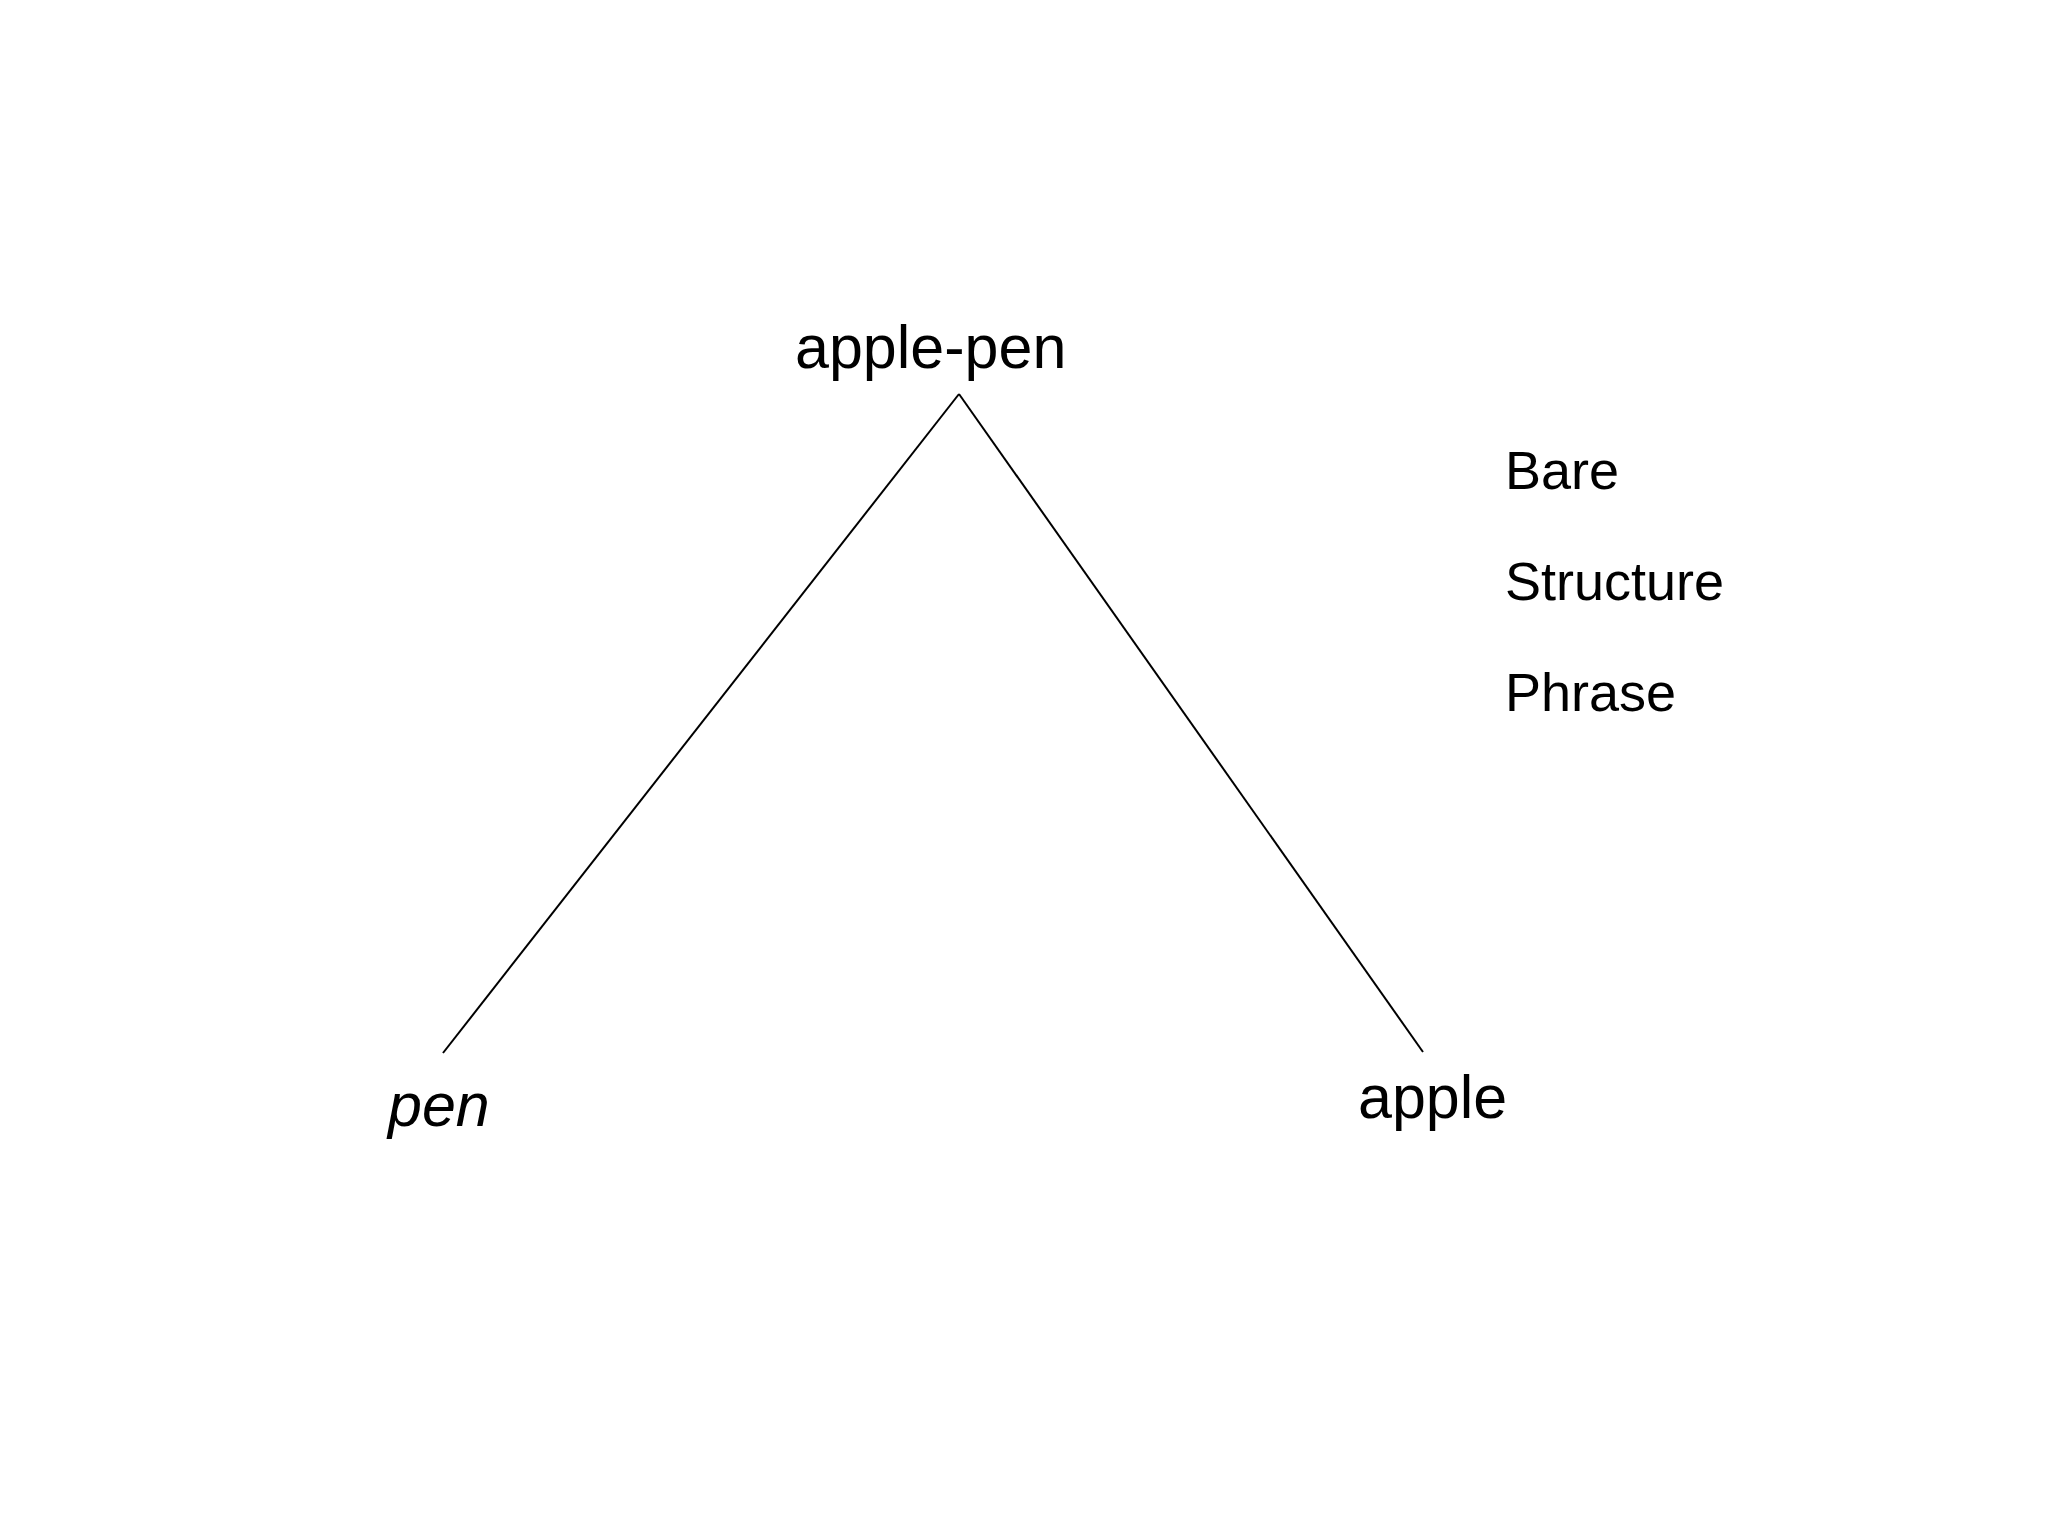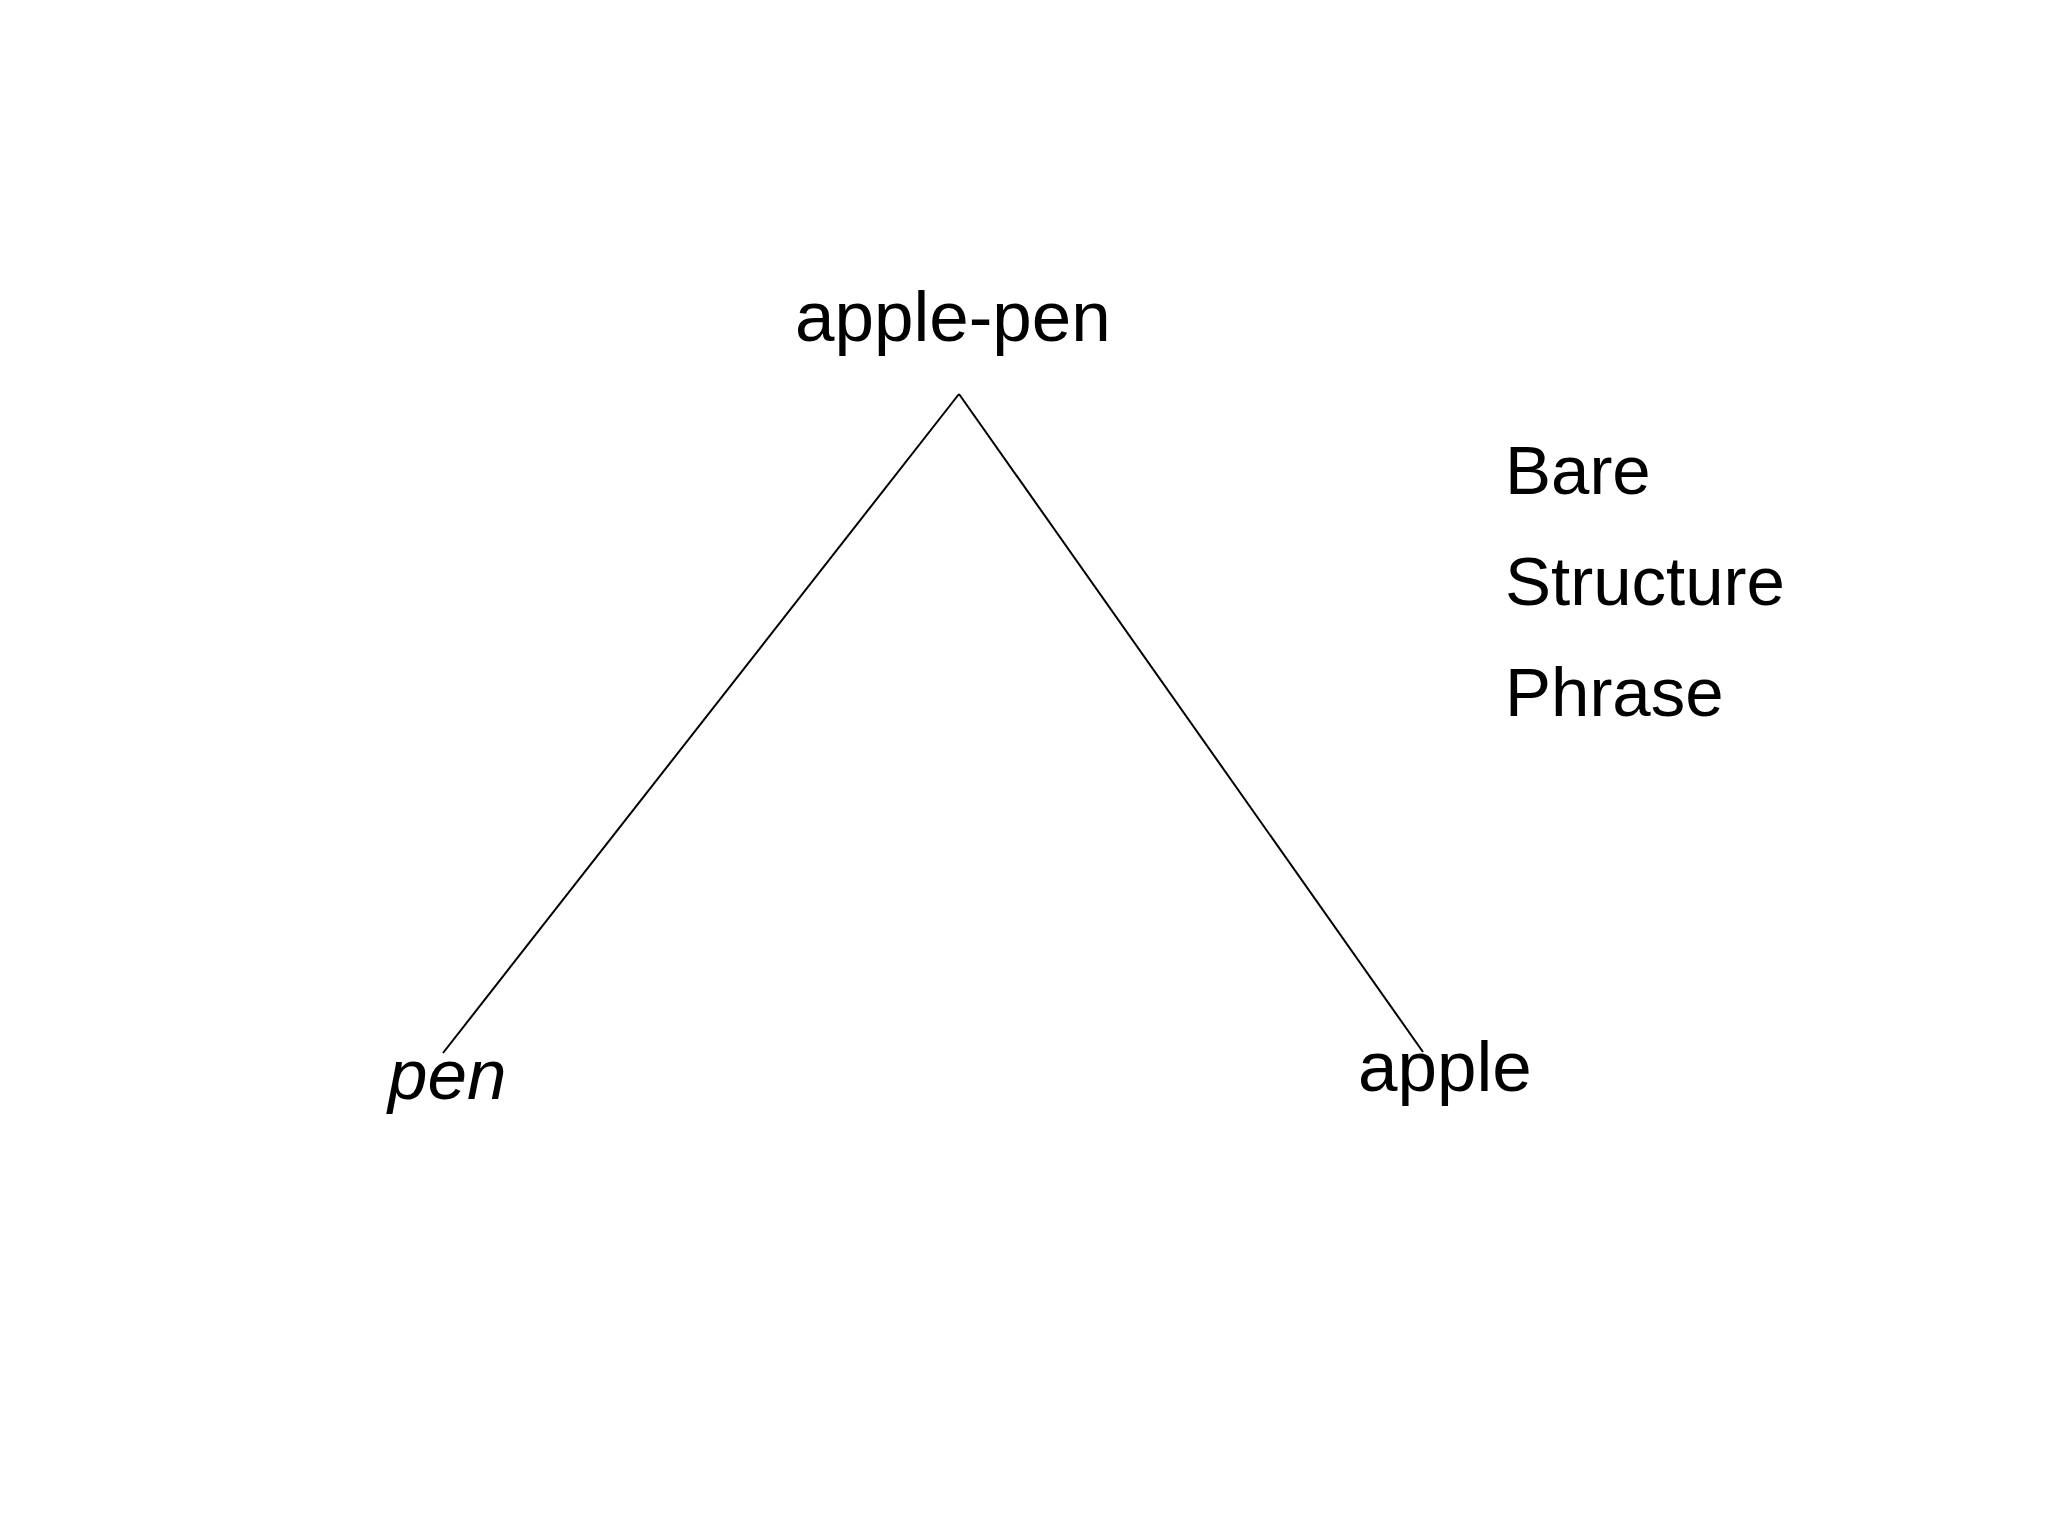--- a/index.html
+++ b/index.html
@@ -23,44 +23,45 @@
     width: 2048px;
     height: 1536px;
   }
   .edge {
     stroke: #000000;
     stroke-width: 2;
     fill: none;
   }
   .node-label {
     position: absolute;
-    font-size: 71px;
+    font-size: 61px;
     line-height: 1.1;
     white-space: nowrap;
     color: #000000;
+    margin-top: 36px;
   }
   .root-label {
     left: 795px;
     top: 278px;
   }
   .left-child-label {
     left: 388px;
     top: 1036px;
     font-style: italic;
   }
   .right-child-label {
     left: 1358px;
     top: 1028px;
     text-align: center;
   }
   .annotation {
     position: absolute;
     left: 1505px;
     top: 415px;
-    font-size: 69px;
+    font-size: 54px;
     line-height: 111px;
     white-space: nowrap;
     color: #000000;
   }
 </style>
 </head>
 <body>
 
 <div class="canvas">
 

